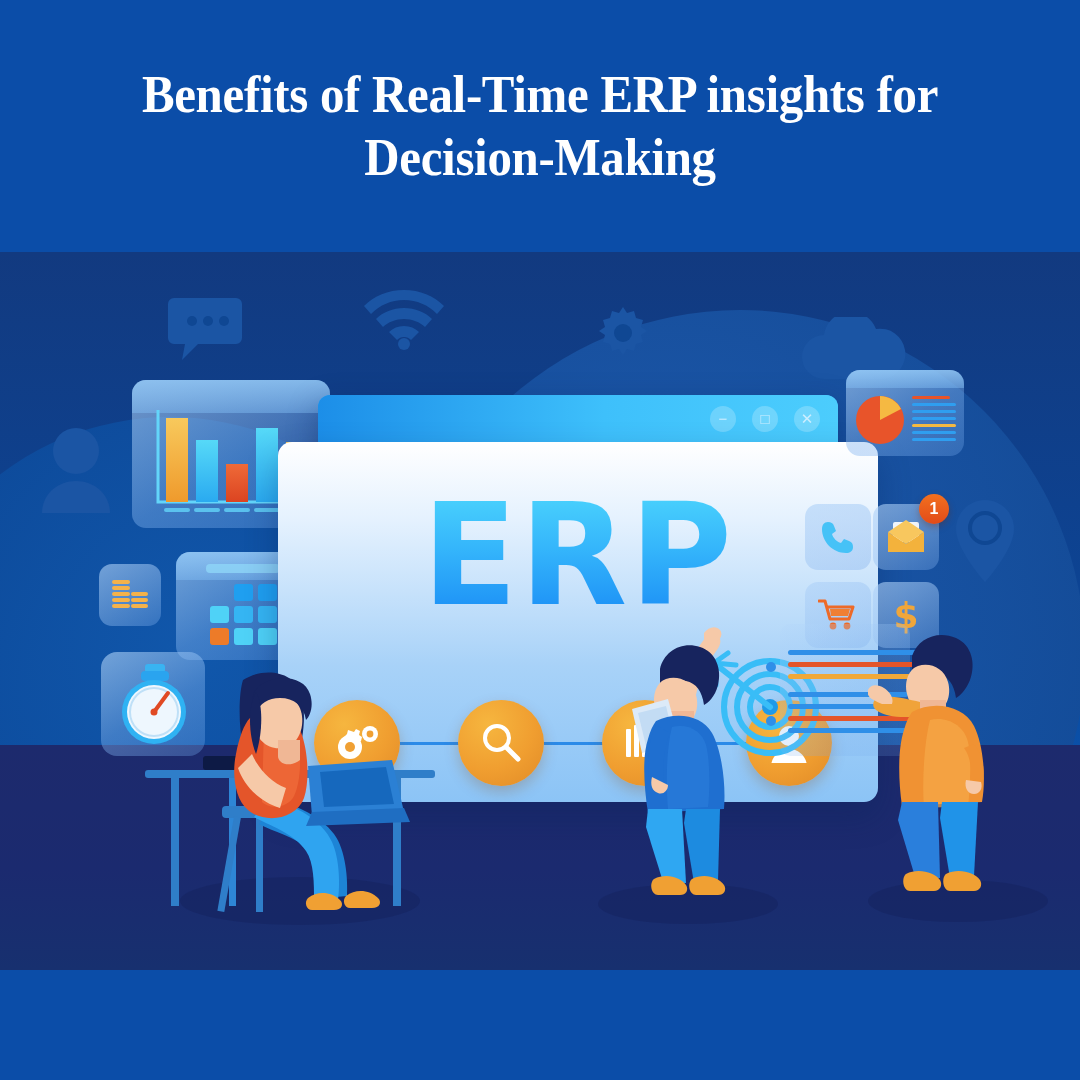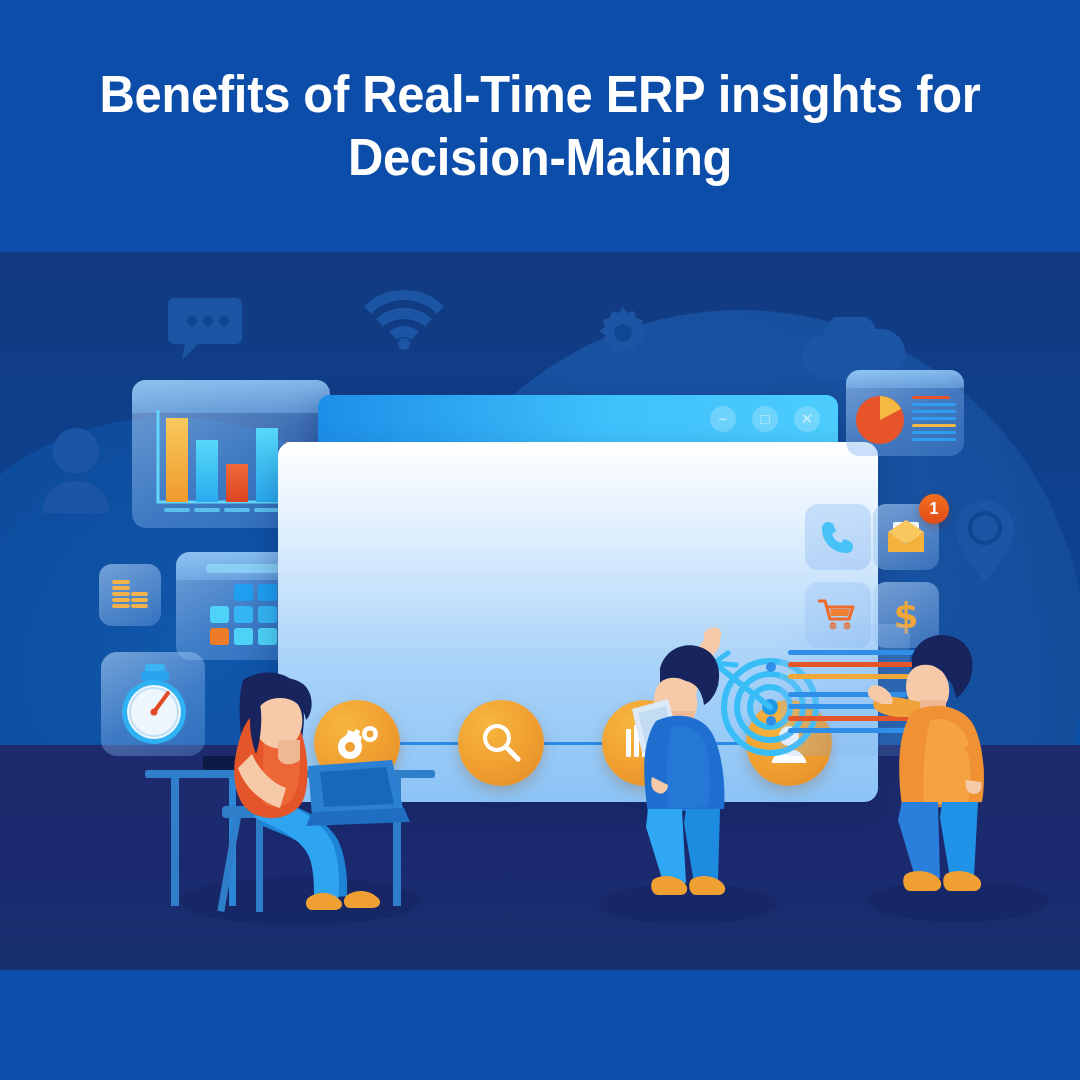--- a/index.html
+++ b/index.html
@@ -7,21 +7,21 @@
   body {
     font-family:"Liberation Sans", sans-serif;
     background:#0b4da8;
   }
   #page { position:relative; width:1080px; height:1080px; overflow:hidden; background:#0b4da8; }
 
   
   .header {
     position:absolute; left:0; top:0; width:1080px; height:252px;
     background:#0b4da8;
-    display:flex; align-items:center; justify-content:center;
+    display:flex; align-items:center; justify-content:center;font-family:Liberation Serif, serif;
   }
   .header-title {
     color:#ffffff;
     font-size:52px;
     font-weight:bold;
     line-height:1.22;
     text-align:center;
     width:1010px;
     letter-spacing:-0.3px;
     transform:scaleX(0.94);
@@ -277,20 +277,21 @@
       </svg>
     </div>
 
     <div class="window">
       <div class="window-bar">
         <div class="win-btn">−</div>
         <div class="win-btn">□</div>
         <div class="win-btn">✕</div>
       </div>
       <div class="window-body">
+        <div class="erp-text">ERP</div>
 
         <div class="circles">
           <div class="conn" style="left:104px;width:104px;"></div>
           <div class="conn" style="left:248px;width:104px;"></div>
           <div class="conn" style="left:392px;width:104px;"></div>
 
           <div class="ocircle" style="left:18px;">
             <svg width="52" height="44" viewBox="0 0 52 44">
               <g fill="#ffffff">
                 <path d="M20 10l3 1 2-3 4 2-1 4 3 2-1 4-4 1v3l-4 2-3-3-3 2-3-3 2-3-2-3 3-3 1-4z"></path>

